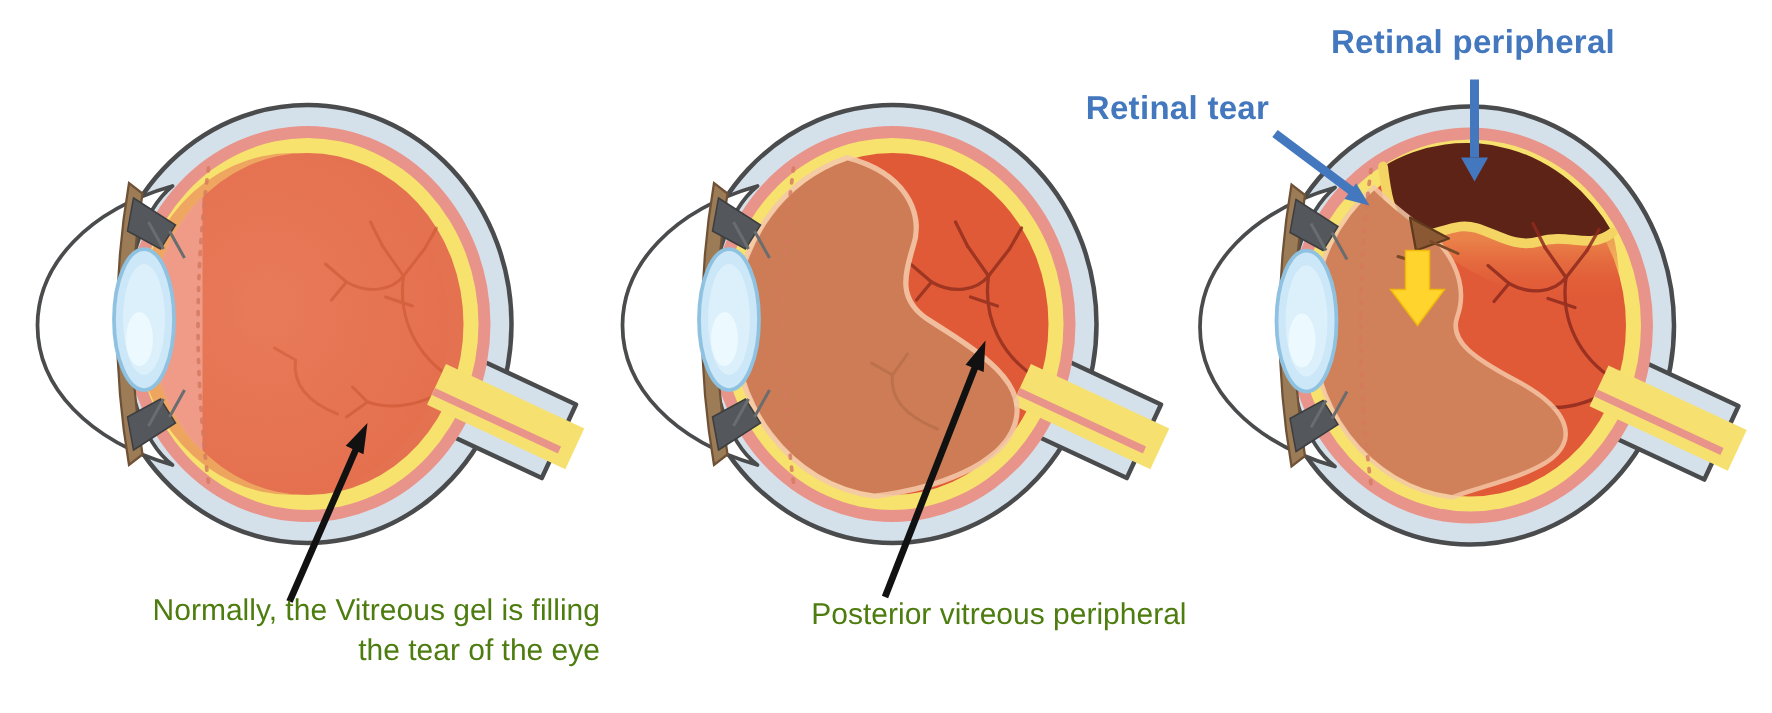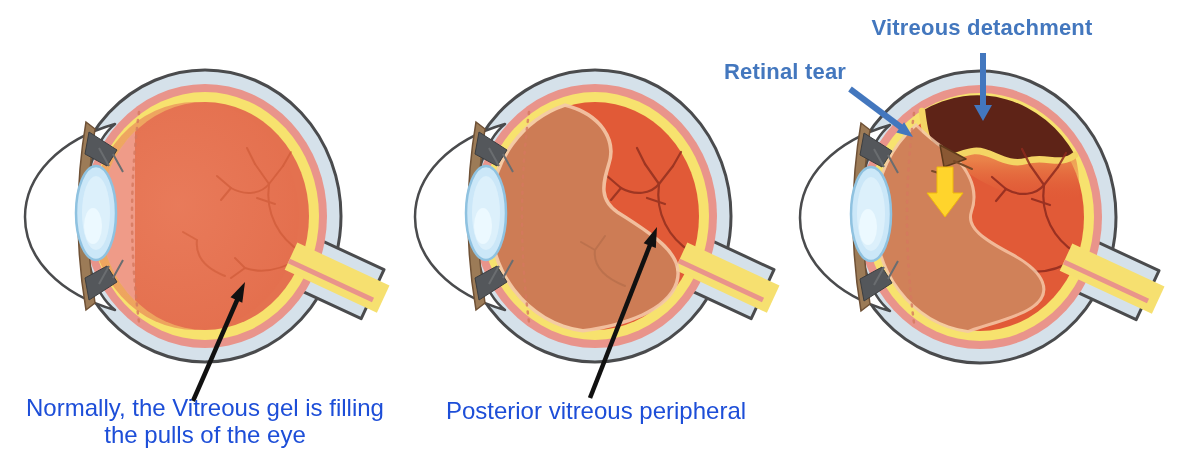--- a/index.html
+++ b/index.html
@@ -2,22 +2,22 @@
 <html><head>
 <meta charset="utf-8">
 <style>
   html,body{margin:0;padding:0;background:#ffffff;}
   .stage{
     position:relative;width:1181px;height:475px;background:#ffffff;
     font-family:"Liberation Sans", sans-serif;overflow:hidden;
   }
   .stage svg{position:absolute;left:0;top:0;}
   .caption{
-    position:absolute;top:394px;width:390px;text-align:center;
-    font-size:24px;line-height:27px;color:#1d4ed8;
+    position:absolute;top:394px;width:390px;text-align:right;
+    font-size:20px;line-height:27px;color:#4d7c0f;
   }
   .caption.c1{left:10px;}
   .caption.c2{left:401px;top:397px;}
   .caption.c3{left:785px;}
   .ann-label{
     position:absolute;text-align:center;font-weight:bold;
     font-size:22px;color:#4377be;letter-spacing:0.2px;
   }
   .ann-label.detach{left:862px;top:15px;width:240px;}
   .ann-label.tear{left:705px;top:59px;width:160px;}
@@ -148,23 +148,23 @@
     </g>
     <g>
       <path d="M-130,-128 L-78,-89" stroke="#4377be" stroke-width="6" fill="none"></path>
       <polygon points="-67,-80 -83.7,-84.4 -75.9,-94.8" fill="#4377be"></polygon>
     </g>
   </g>
 </svg>
 
 <div class="caption c1">
   <div>Normally, the Vitreous gel is filling</div>
-  <div>the pulls of the eye</div>
+  <div>the tear of the eye</div>
 </div>
 <div class="caption c2">
   <div>Posterior vitreous peripheral</div>
   <div></div>
 </div>
 
-<div class="ann-label detach">Vitreous detachment</div>
+<div class="ann-label detach">Retinal peripheral</div>
 <div class="ann-label tear">Retinal tear</div>
 
 </div>
 
 </body></html>

